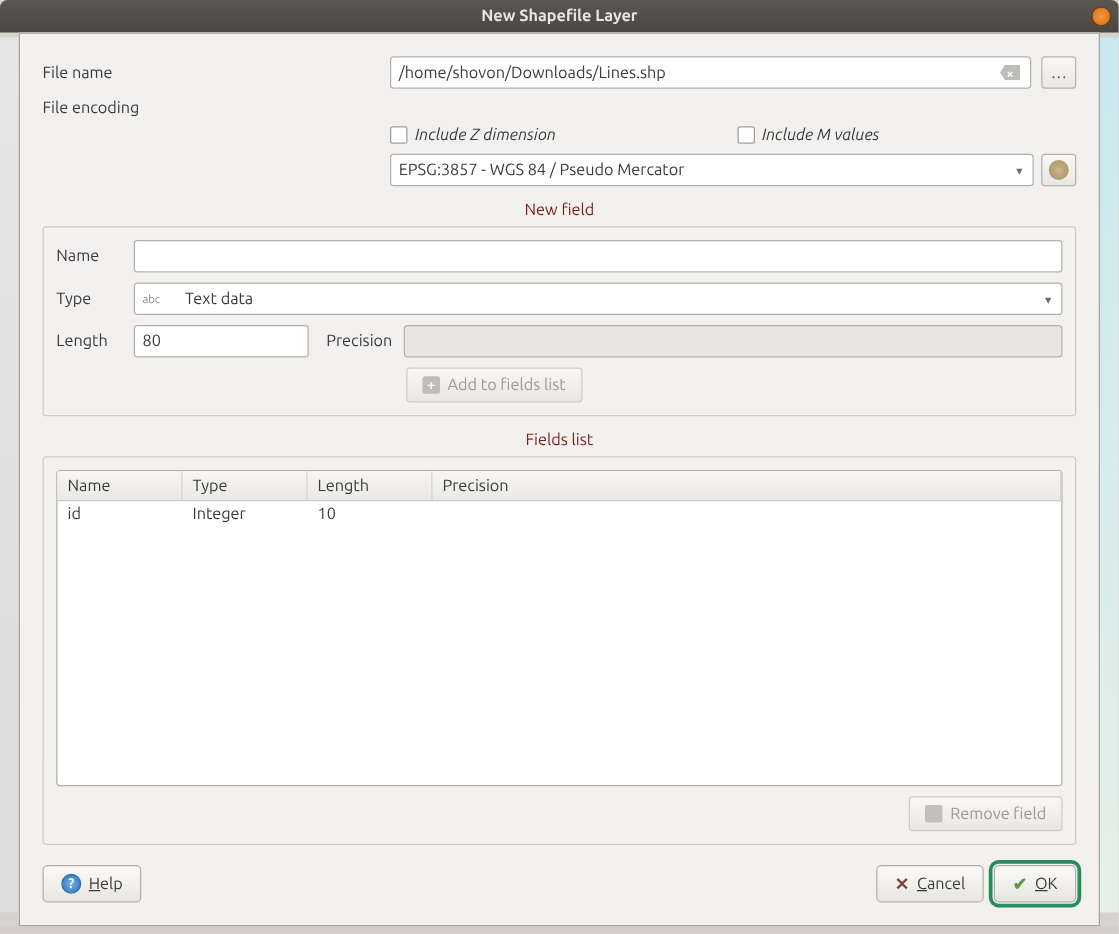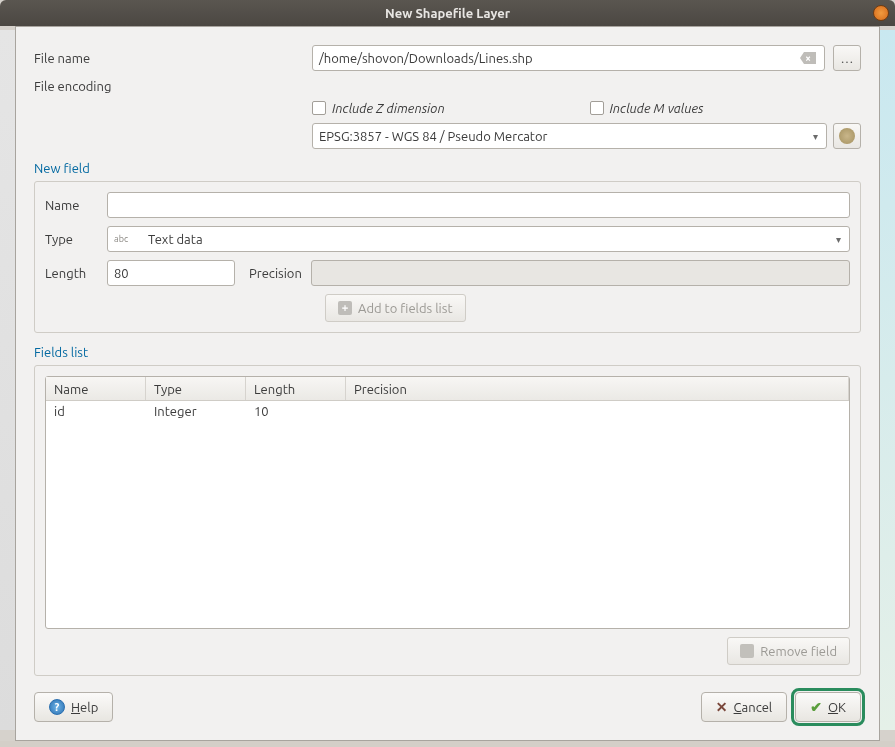--- a/index.html
+++ b/index.html
@@ -88,21 +88,21 @@
       color: #555;
     }
     
     .checkbox-row { display: flex; align-items: center; gap: 6px; margin-left: 278px; margin-bottom: 8px; font-style: italic; }
     .checkbox-row .cb-group { display: flex; align-items: center; gap: 6px; width: 278px; }
     .checkbox { width: 14px; height: 14px; border: 1px solid #a29e98; background: #fff; border-radius: 2px; }
     .checkbox-label { color: #3b3b3b; }
     
     .crs-row { display: flex; gap: 6px; margin-left: 278px; margin-bottom: 12px; }
     
-    .section-title { color: #0369a1; margin-bottom: 6px; }
+    .section-title { color: #7f1d1d; margin-bottom: 6px; text-align: center; }
     .group-box {
       border: 1px solid #cfccc6;
       border-radius: 3px;
       padding: 10px;
       margin-bottom: 12px;
       background: #f2f1f0;
     }
     
     .new-field .form-label-narrow { width: 54px; }
     .new-field .row-inline { display: flex; align-items: center; gap: 8px; margin-bottom: 8px; }
@@ -249,21 +249,21 @@
     </div>
     <div class="row-inline">
       <span class="form-label-narrow">Type</span>
       <div class="combo">
         <span class="abc-icon">abc</span>
         <span>Text data</span>
       </div>
     </div>
     <div class="row-inline">
       <span class="form-label-narrow">Length</span>
-      <div class="text-input" style="width:128px; flex:none;">
+      <div class="text-input" style="width:140px; flex:none;">
         <span>80</span>
       </div>
       <span class="form-label-narrow precision-label">Precision</span>
       <div class="text-input disabled">
         <span></span>
       </div>
     </div>
     <div class="add-button">
       <span class="add-icon">＋</span>
       <span>Add to fields list</span>

